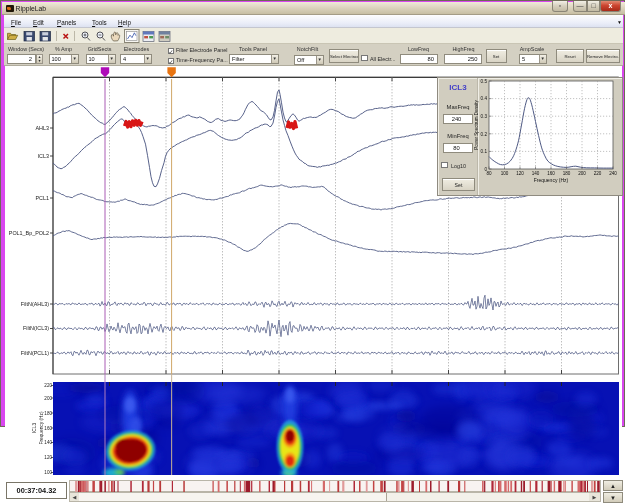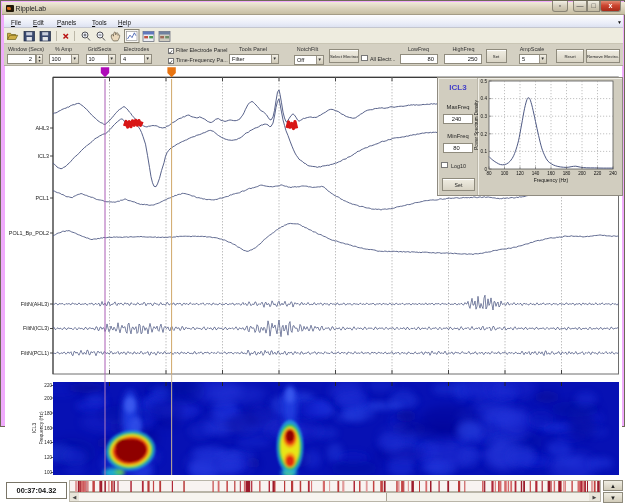--- a/index.html
+++ b/index.html
@@ -1,15 +1,15 @@
 <!DOCTYPE html>
 <html><head><meta charset="utf-8"><style>
 *{margin:0;padding:0;box-sizing:border-box;font-family:"Liberation Sans",sans-serif}
 body{width:625px;height:504px;overflow:hidden}
-.win{position:relative;width:625px;height:427px;background:#f0abfc;border:1px solid #6e6a58}
+.win{position:relative;width:625px;height:427px;background:#d946ef;border:1px solid #6e6a58}
 .abs{position:absolute}
 .titlebar{left:1px;top:1px;width:623px;height:13px;background:linear-gradient(#f0ead9,#d9d1ba 55%,#c7bea3);border-bottom:1px solid #a49c86}
 .title{left:14.5px;top:3.8px;font-size:6.8px;color:#1a1a1a}
 .ticon{left:5px;top:3.5px;width:7.5px;height:7px;background:#201708;border-radius:1px}
 .ticon:after{content:"";position:absolute;left:1.4px;top:2.2px;width:3.6px;height:3.8px;background:#d96a14;border-radius:20% 70% 45% 60%}
 .wbtn{top:0;height:11px;border:1px solid #8a8576;border-top:none;border-radius:0 0 3px 3px;background:linear-gradient(#f2efe6,#d5cfbd 50%,#c3bba4);color:#3a3a3a;font-size:7px;text-align:center;line-height:10px}
 .wbtn.close{background:linear-gradient(#e08a72,#cc4530 45%,#a82a18);color:#fff;font-weight:bold}
 .menubar{left:3px;top:14px;width:619px;height:13px;background:linear-gradient(#fdfdfe,#ebeef8 65%,#dde2f1);border-bottom:1px solid #c4c6cf}
 .menu{position:absolute;top:3.5px;font-size:6.3px;color:#111}
 .menu u{text-decoration:underline}

